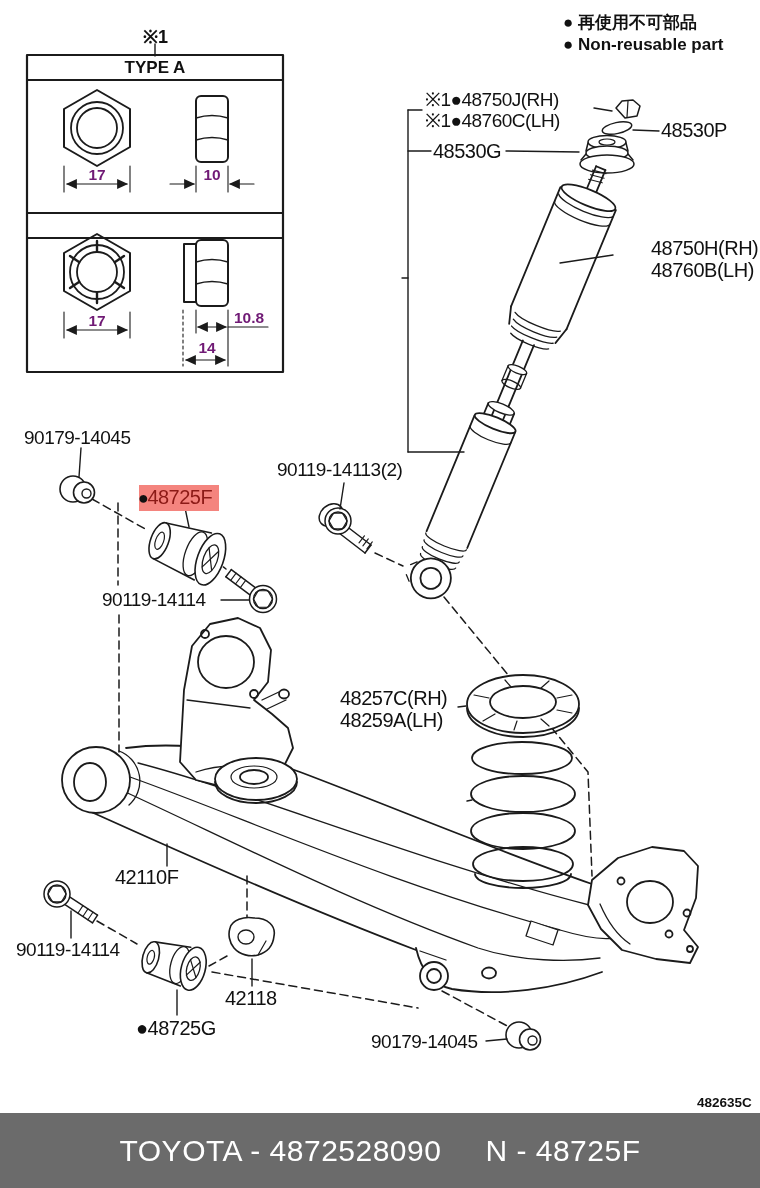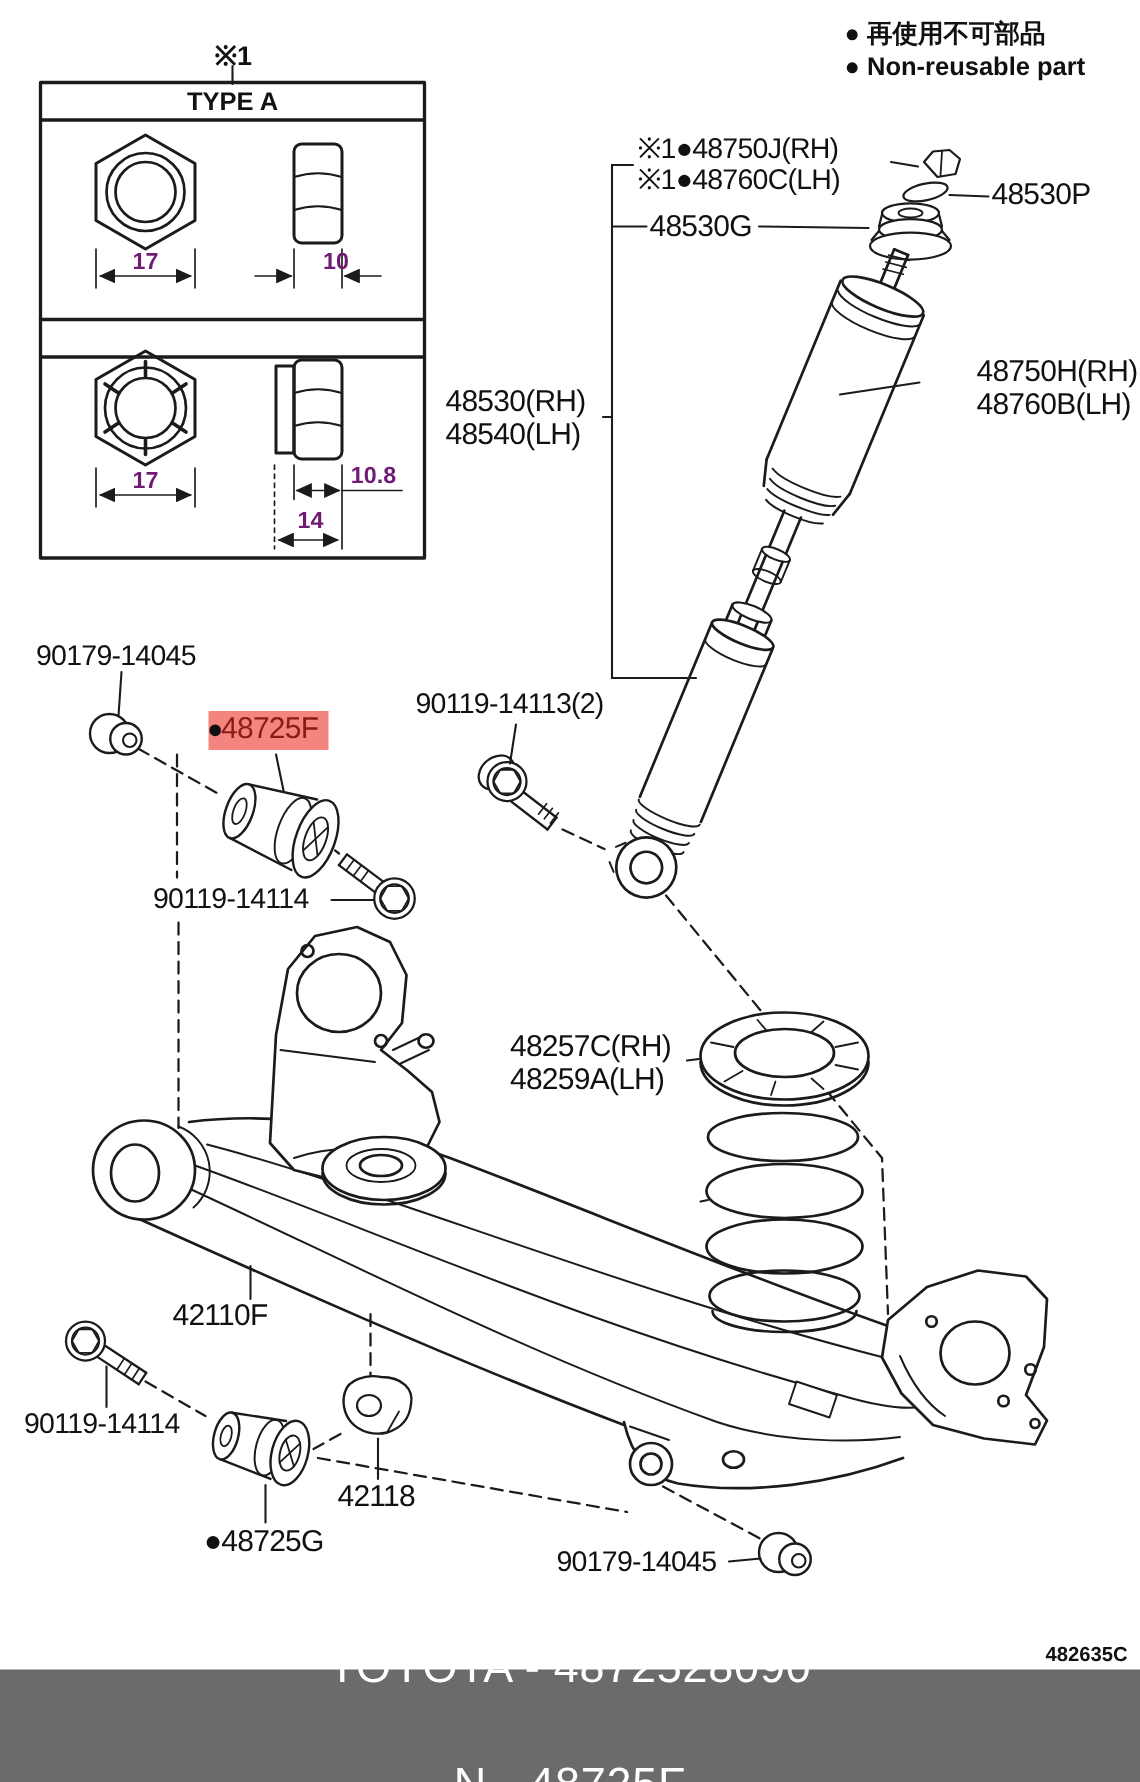--- a/index.html
+++ b/index.html
@@ -12,21 +12,21 @@
   .dim{position:absolute;font-weight:bold;font-size:15.5px;color:#701a75;text-align:center;}
   .boxtitle{position:absolute;left:27px;width:256px;text-align:center;font-weight:bold;
             font-size:17px;color:#111;letter-spacing:0;}
   .note{position:absolute;font-weight:bold;font-size:18px;color:#111;}
   .legend{position:absolute;left:563px;top:12px;font-weight:bold;font-size:17px;line-height:22px;
           white-space:nowrap;color:#111;}
   .hl{background:#f4847e;color:#8c1a16;padding:1px 7px 3px 8px;margin-left:-9px;}
   .bullet{position:relative;z-index:2;font-size:18px;}
   #figcode{position:absolute;left:697px;top:1095px;font-size:13.5px;font-weight:600;letter-spacing:0;}
   #footer{position:absolute;left:0;top:1113px;width:760px;height:75px;background:#6b6b6b;
-          display:flex;align-items:center;justify-content:center;gap:44px;flex-direction:column;}
+          display:flex;align-items:center;justify-content:center;gap:44px;}
   #footer span{color:#fff;font-size:30px;letter-spacing:0.5px;white-space:nowrap;}
   svg *{vector-effect:non-scaling-stroke;}
 </style>
 </head>
 <body>
 
 <div id="page">
 
 <svg id="art" width="760" height="1188" viewBox="0 0 760 1188" fill="none" stroke="#1b1b1b" stroke-width="1.8" stroke-linecap="round" stroke-linejoin="round">
 
@@ -337,42 +337,38 @@
 </svg>
 
   <div class="legend">
     <div>● 再使用不可部品</div>
     <div>● Non-reusable part</div>
   </div>
 
   <div class="note" style="left:143px;top:24px;">※1</div>
   <div class="boxtitle" style="top:58px;">TYPE A</div>
   <div class="dim" style="left:80px;top:166px;width:34px;">17</div>
-  <div class="dim" style="left:210px;top:166px;width:28px;">10</div>
+  <div class="dim" style="left:198px;top:166px;width:28px;">10</div>
   <div class="dim" style="left:80px;top:312px;width:34px;">17</div>
   <div class="dim" style="left:228px;top:309px;width:42px;">10.8</div>
   <div class="dim" style="left:190px;top:339px;width:34px;">14</div>
 
   <div class="lbl" style="left:425px;top:89px;">
     <div>※1●48750J(RH)</div>
     <div>※1●48760C(LH)</div>
   </div>
   <div class="lbl big" style="left:661px;top:119px;">48530P</div>
   <div class="lbl big" style="left:433px;top:140px;">48530G</div>
-  <div class="lbl big" style="left:297px;top:257px;">
-    <div>48530(RH)</div>
-    <div>48540(LH)</div>
-  </div>
   <div class="lbl big" style="left:615px;top:237px;margin-left:36px;">
     <div>48750H(RH)</div>
     <div>48760B(LH)</div>
   </div>
   <div class="lbl" style="left:24px;top:427px;">90179-14045</div>
 
-  <div class="lbl big" style="left:138px;top:475px;">
+  <div class="lbl big" style="left:138px;top:486px;">
     <span class="bullet">●</span><span class="hl">48725F</span>
   </div>
 
   <div class="lbl" style="left:277px;top:459px;">90119-14113(2)</div>
   <div class="lbl" style="left:102px;top:589px;">90119-14114</div>
   <div class="lbl big" style="left:340px;top:687px;">
     <div>48257C(RH)</div>
     <div>48259A(LH)</div>
   </div>
   <div class="lbl big" style="left:115px;top:866px;">42110F</div>

